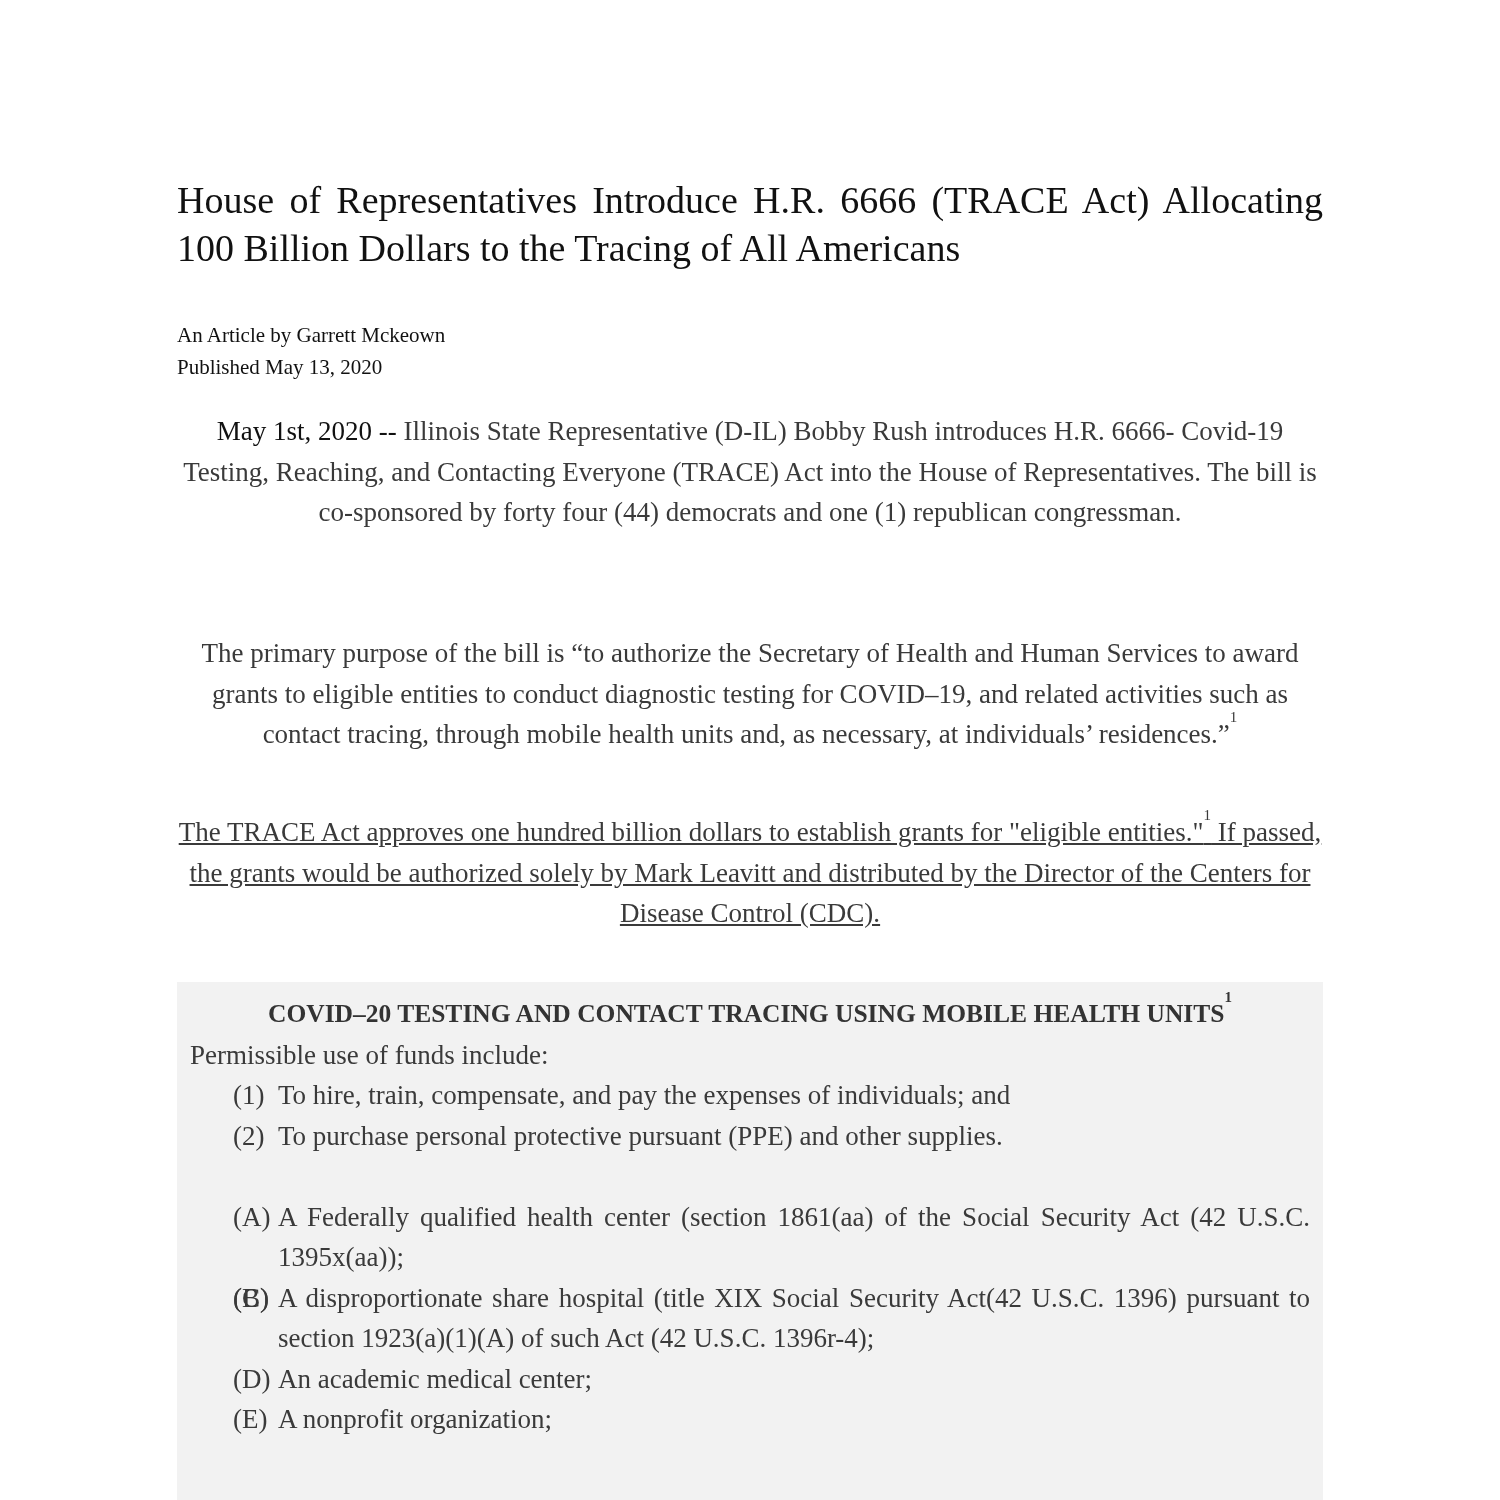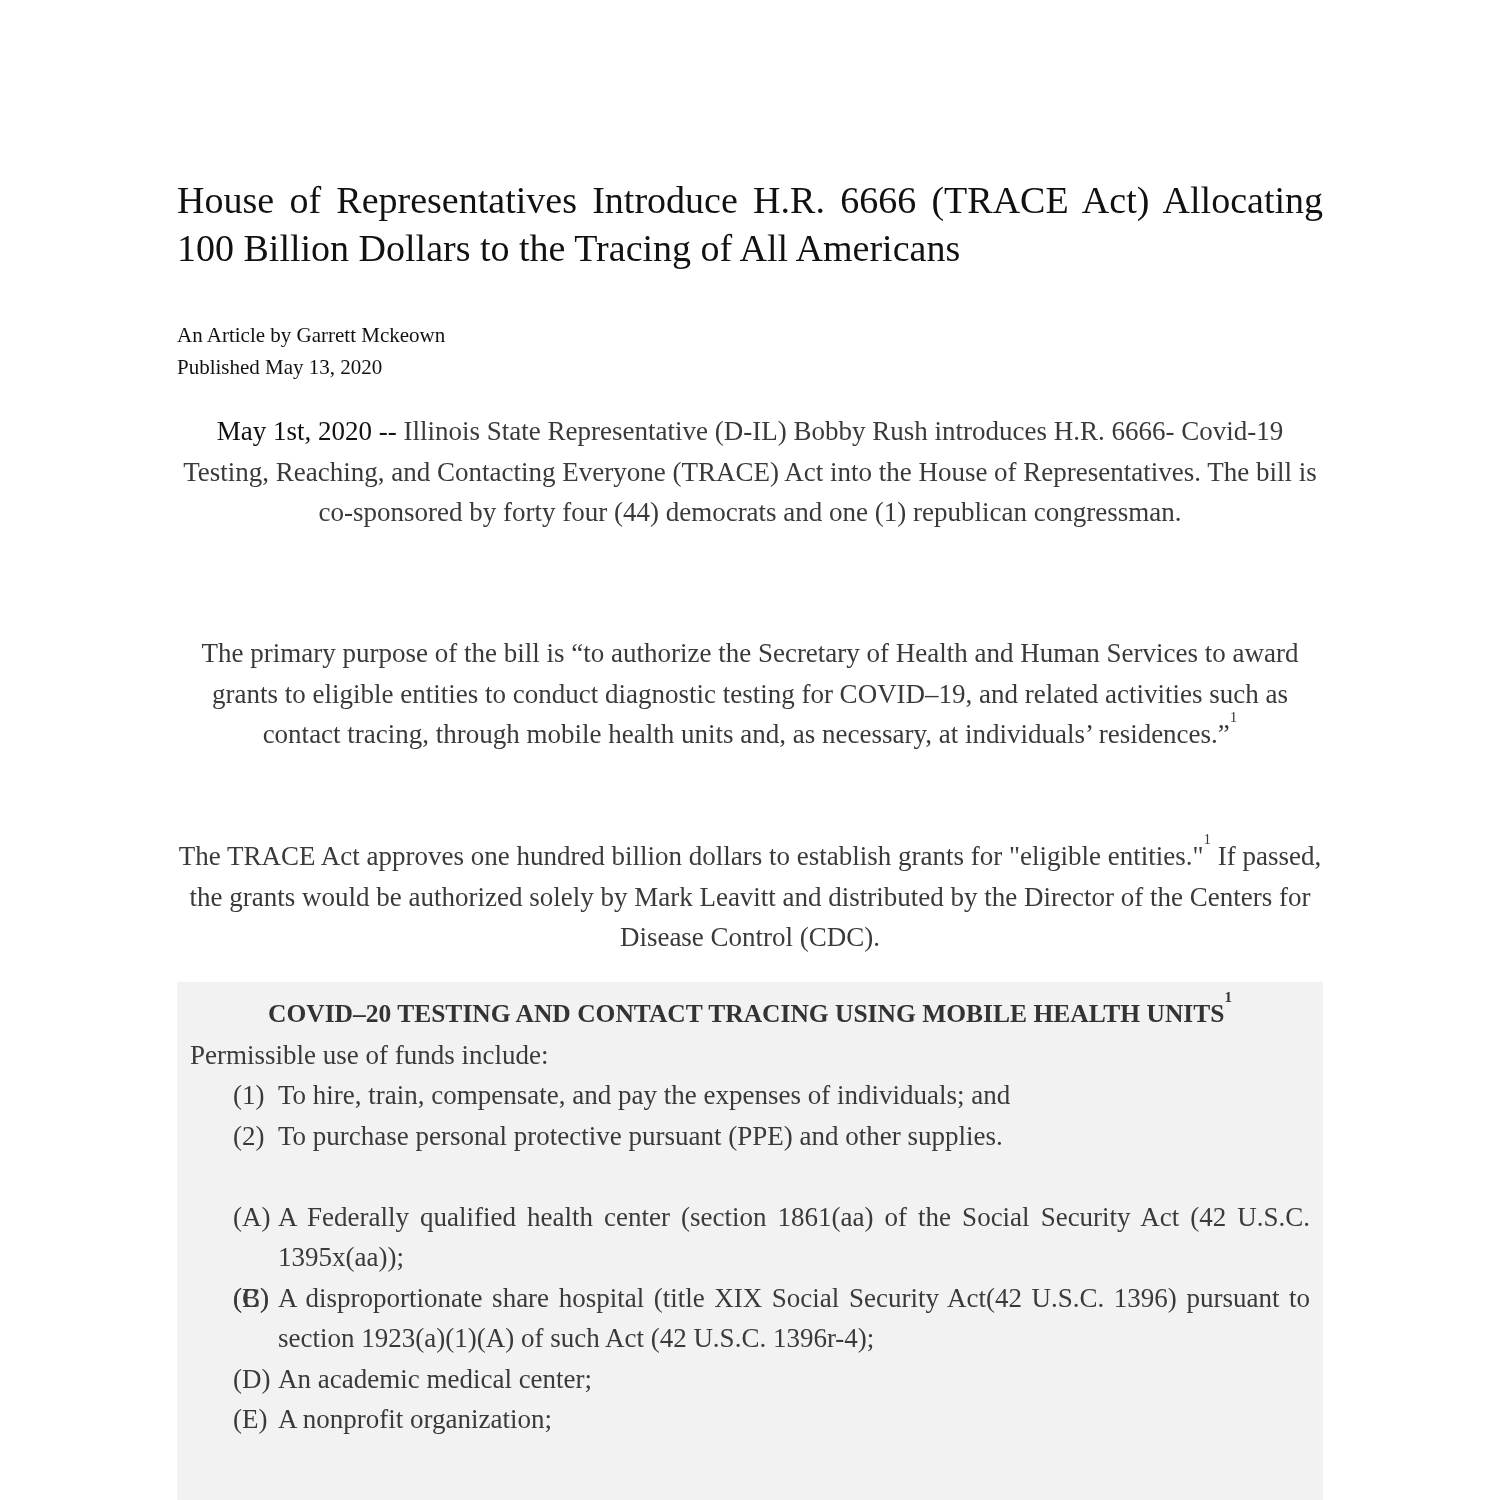--- a/index.html
+++ b/index.html
@@ -9,21 +9,21 @@
     .title { position: absolute; top: 176px; left: 0; width: 1146px; margin: 0;
       font-size: 38px; line-height: 48px; font-weight: normal; color: #111111;
       text-align: justify; text-align-last: left; }
     .byline { position: absolute; top: 319px; left: 0; font-size: 21px; line-height: 32px; color: #111111; }
     .byline div { white-space: nowrap; }
     .para { position: absolute; left: 0; width: 1146px; font-size: 27px; line-height: 40.5px; color: #3a3a3a; margin: 0; text-align: center; }
     .para .lead { color: #111111; }
     .para sup, .boxhead sup { font-size: 15px; vertical-align: top; position: relative; top: -4px; line-height: 1; }
     .p1 { top: 411px; }
     .p2 { top: 613px; margin-top: 20px; }
-    .p3 { top: 836px; }
+    .p3 { top: 812px; text-decoration: underline; }
     .box { position: absolute; left: 177px; top: 982px; width: 1146px; height: 560px; background: #f2f2f2; }
     .boxinner { position: absolute; left: 13px; top: 12px; width: 1120px; font-size: 27px; line-height: 40.5px; color: #3a3a3a; }
     .boxhead { text-align: center; font-weight: bold; font-size: 25.5px; color: #333333; padding-right: 0; }
     .list { margin: 0; padding: 0; list-style: none; }
     .list li { position: relative; padding-left: 88px; }
     .list li .marker { position: absolute; left: 43px; top: 0; }
     .justify { text-align: justify; text-align-last: left; }
     .gap { height: 40.5px; }
   </style>
 </head>

